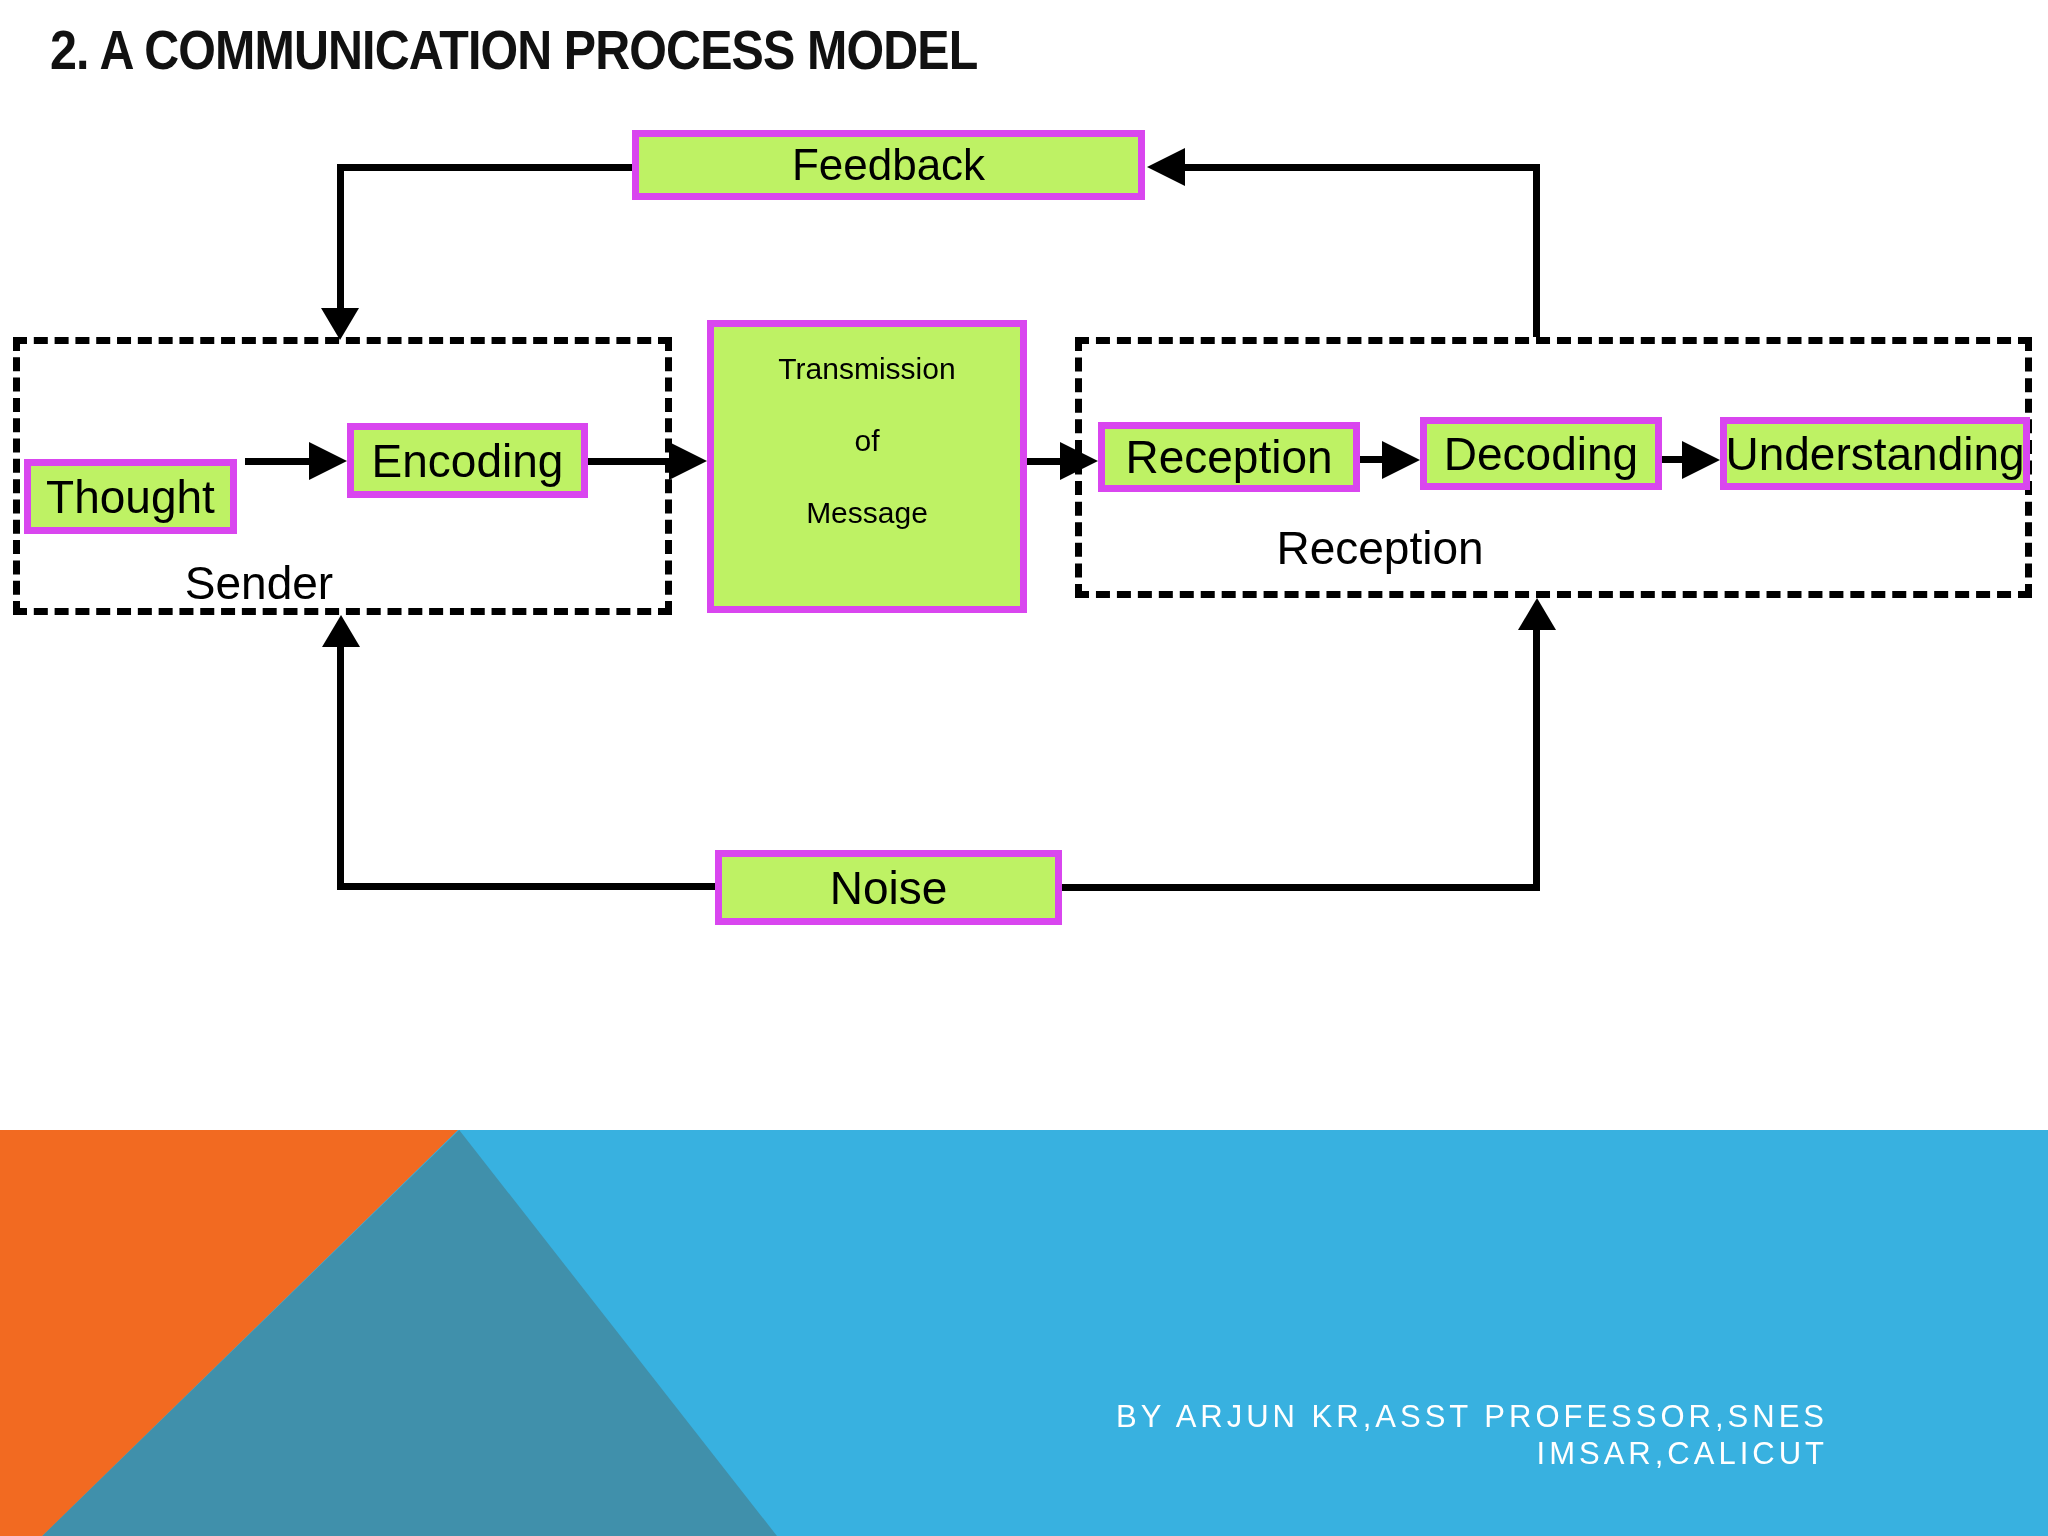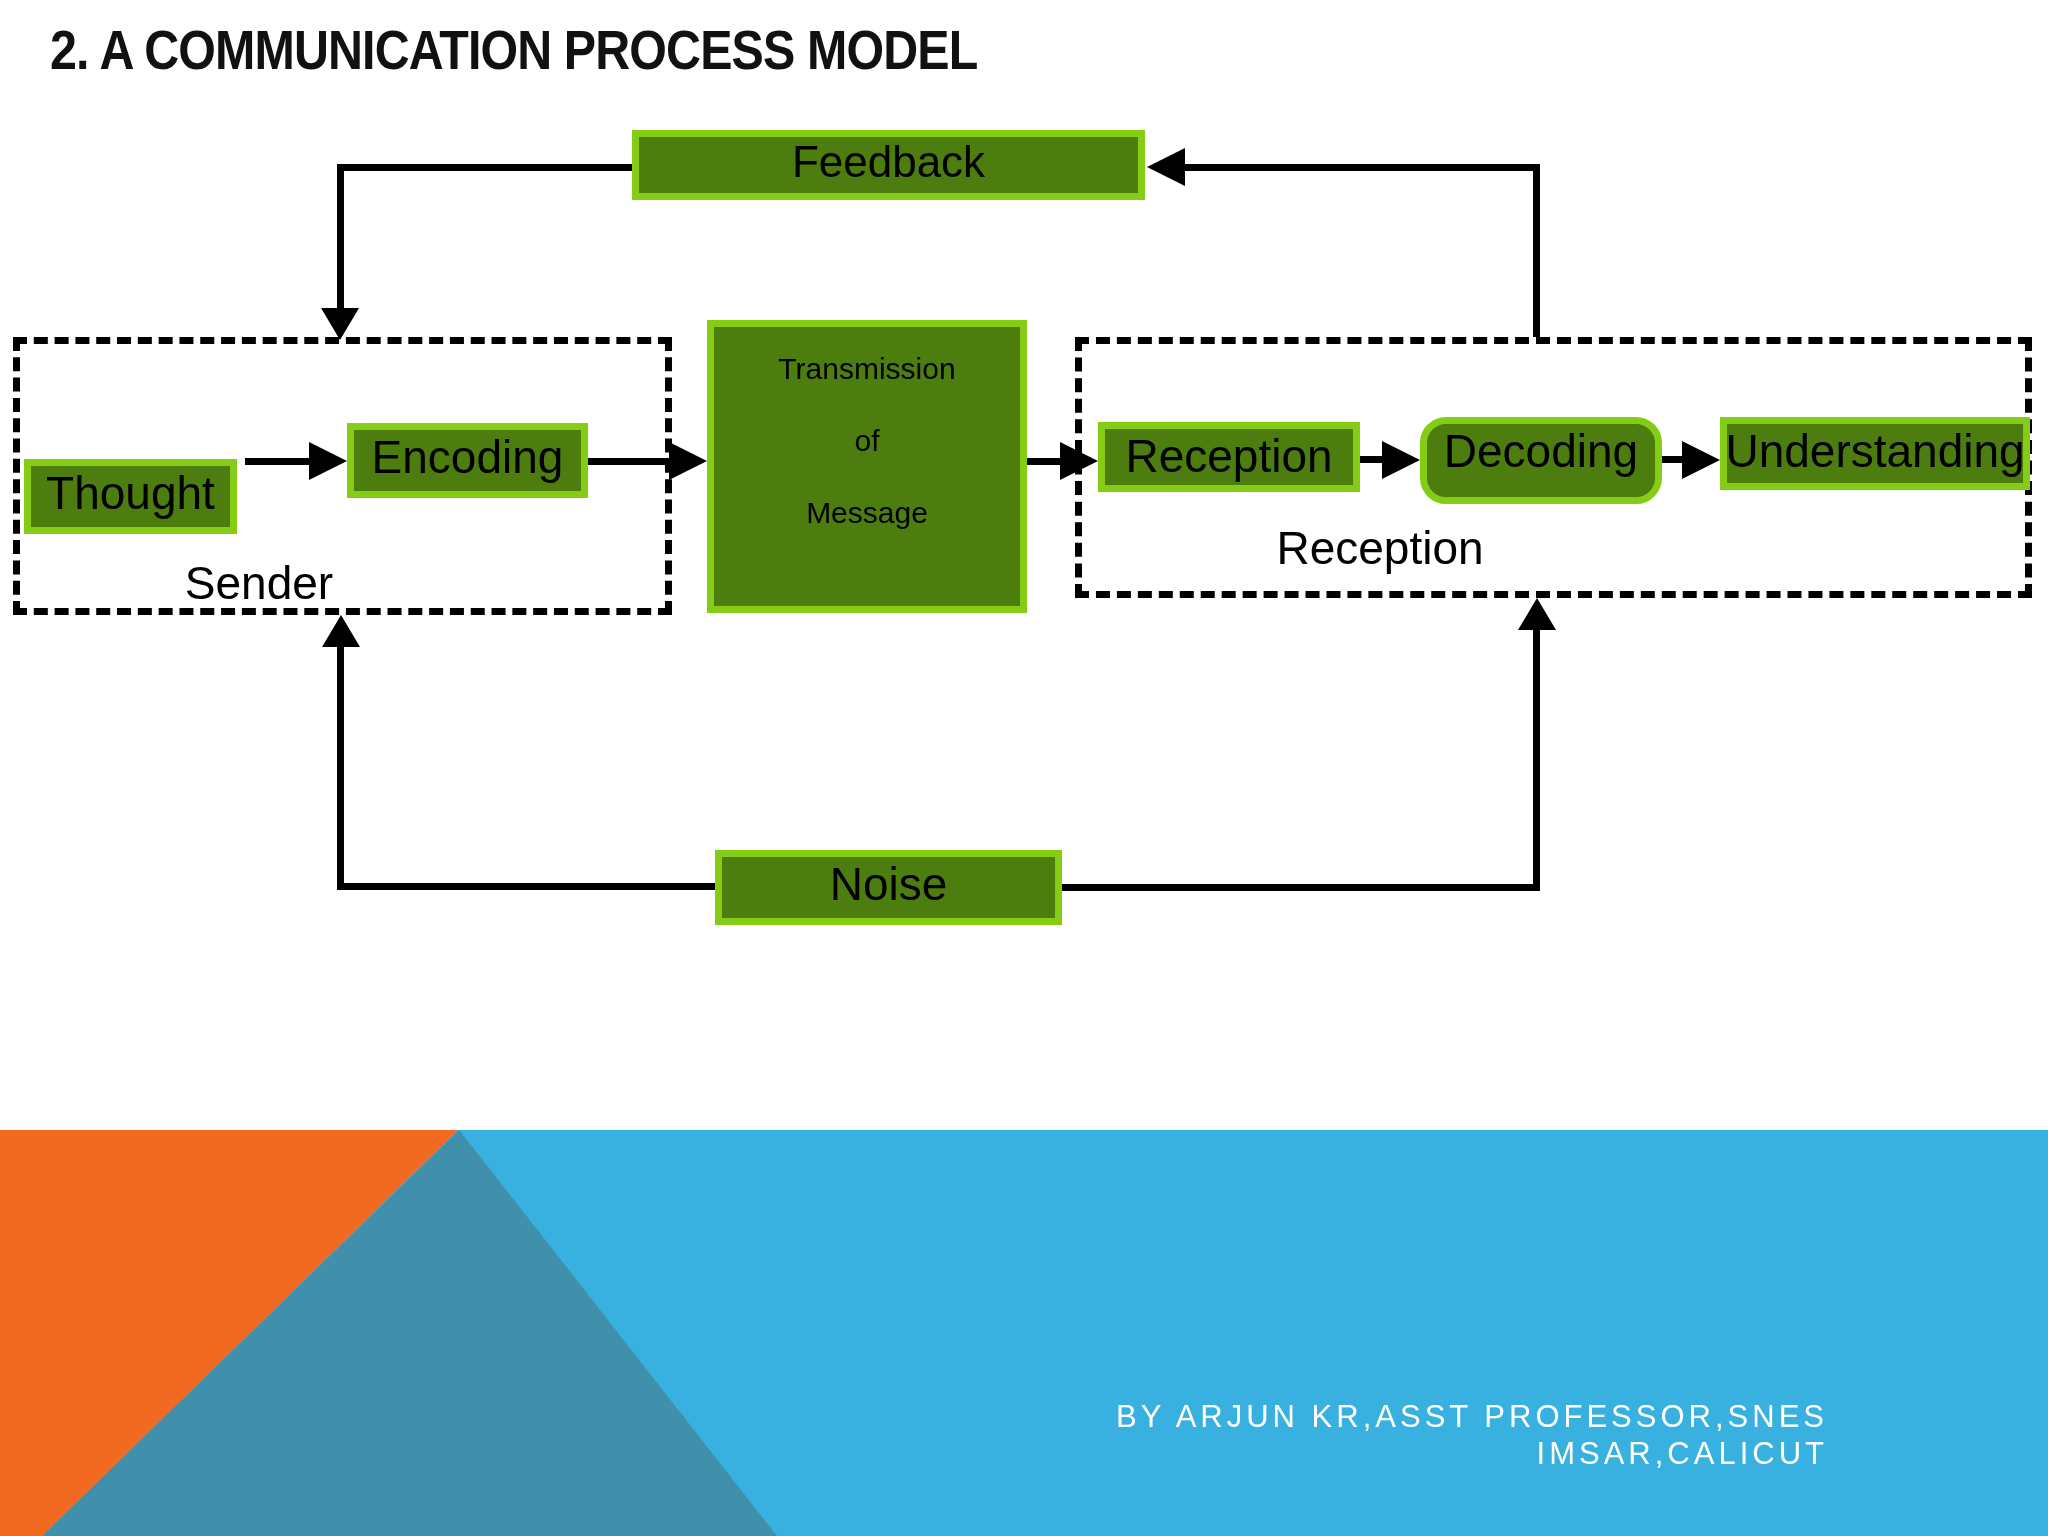--- a/index.html
+++ b/index.html
@@ -6,22 +6,22 @@
   #slide{
     position:relative;width:2048px;height:1536px;background:#ffffff;
     font-family:"Liberation Sans", sans-serif;overflow:hidden;
   }
   .title{
     position:absolute;left:50px;top:20px;font-size:55px;font-weight:bold;
     color:#111;letter-spacing:-1px;transform:scaleX(0.88);transform-origin:left top;
     white-space:nowrap;line-height:60px;
   }
   .box{
-    position:absolute;background:#4d7c0f;border:7px solid #84cc16;box-sizing:border-box;
-    display:flex;justify-content:center;
+    position:absolute;background:#bef264;border:7px solid #d946ef;box-sizing:border-box;
+    display:flex;align-items:center;justify-content:center;
     font-size:46px;color:#000;white-space:nowrap;
   }
   .dashedbox{position:absolute;border:7px dashed #000;box-sizing:border-box;background:transparent;}
   .hline,.vline{position:absolute;background:#000;}
   .ah{position:absolute;width:0;height:0;}
   .ah-right{border-top:19px solid transparent;border-bottom:19px solid transparent;border-left:38px solid #000;}
   .ah-left{border-top:19px solid transparent;border-bottom:19px solid transparent;border-right:38px solid #000;}
   .ah-down{border-left:19px solid transparent;border-right:19px solid transparent;border-top:32px solid #000;}
   .ah-up{border-left:19px solid transparent;border-right:19px solid transparent;border-bottom:32px solid #000;}
   .zonelabel{position:absolute;font-size:46px;color:#000;text-align:center;white-space:nowrap;}
@@ -89,21 +89,21 @@
   <div class="dashedbox" style="left:1075px;top:337px;width:957px;height:261px;"></div>
   <div class="zonelabel" style="left:1230px;top:521px;width:300px;">Reception</div>
 
   <div class="box" style="left:1098px;top:422px;width:262px;height:70px;">
     <span>Reception</span>
   </div>
 
   <div class="hline" style="left:1360px;top:456px;width:22px;height:7px;"></div>
   <div class="ah ah-right" style="left:1382px;top:441px;"></div>
 
-  <div class="box" style="left:1420px;top:417px;width:242px;height:87px;border-radius:26px;">
+  <div class="box" style="left:1420px;top:417px;width:242px;height:73px;">
     <span>Decoding</span>
   </div>
 
   <div class="hline" style="left:1662px;top:456px;width:20px;height:7px;"></div>
   <div class="ah ah-right" style="left:1682px;top:441px;"></div>
 
   <div class="box" style="left:1720px;top:417px;width:310px;height:73px;">
     <span>Understanding</span>
   </div>
 

